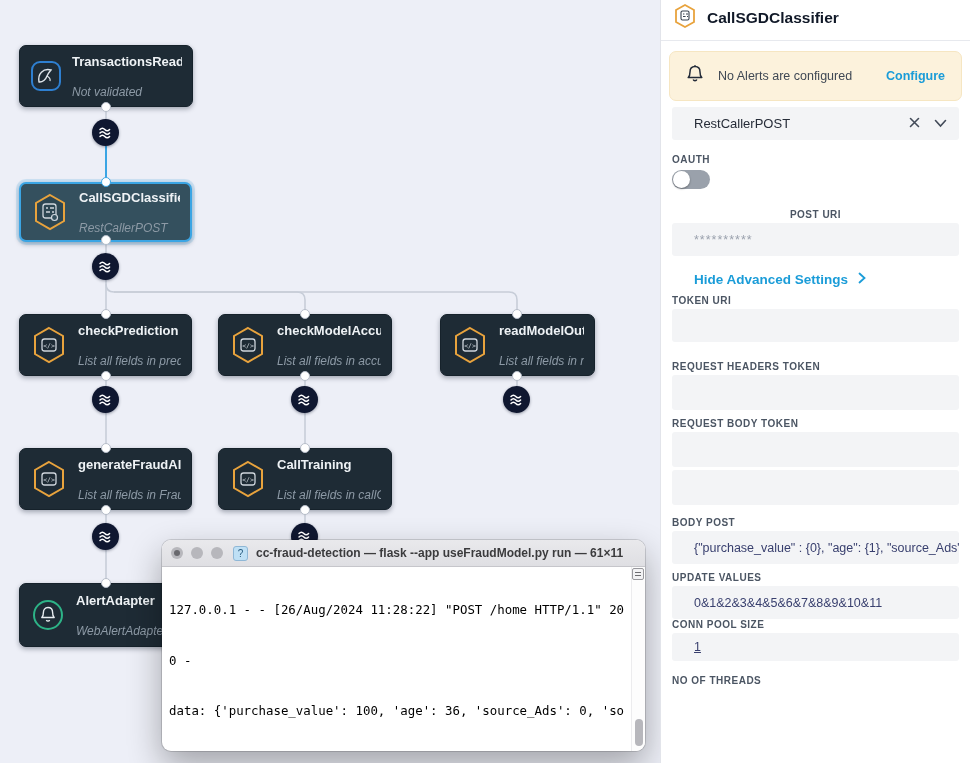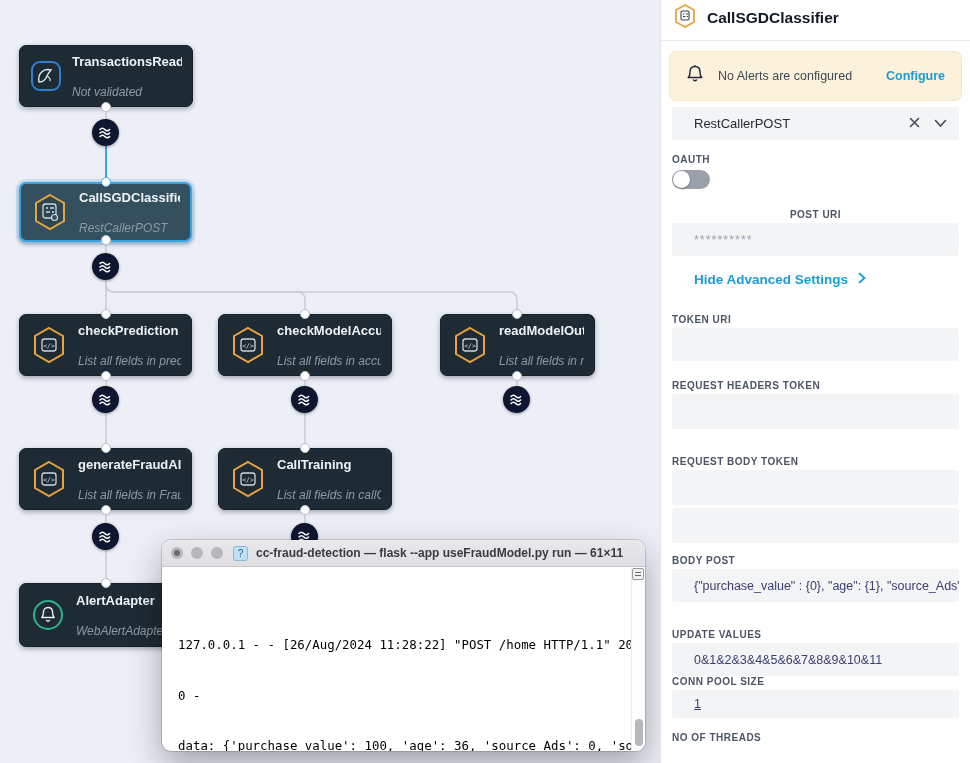--- a/index.html
+++ b/index.html
@@ -35,21 +35,21 @@
     border-bottom:1px solid #c6c6cb; border-radius:9px 9px 0 0;
     display:flex; align-items:center; padding:0 9px; gap:8px; }
   .tl-dot { width:12px; height:12px; border-radius:50%; background:#b7b7bc; position:relative; }
   .tl-dot.first::after { content:""; position:absolute; left:3px; top:3px; width:6px; height:6px;
     border-radius:50%; background:#69696e; }
   .term-appicon { width:15px; height:15px; background:#bfe0f5; border:1px solid #8fb7d6;
     border-radius:3px; font-size:10px; line-height:13px; text-align:center; color:#2a5d80; margin-left:2px; }
   .term-title { font-size:12px; font-weight:700; color:#3b3b3d; white-space:nowrap; overflow:hidden;text-align:right; }
   .term-body { position:absolute; left:0; top:27px; right:14px; bottom:0;
     font-family:"DejaVu Sans Mono", monospace; font-size:12.4px; line-height:16.7px;
-    color:#000; padding:2px 0 0 16px; white-space:pre; overflow:hidden; border-radius:0 0 0 9px;margin-top:35px; }
+    color:#000; padding:2px 0 0 7px; white-space:pre; overflow:hidden; border-radius:0 0 0 9px; }
   .term-scroll { position:absolute; top:27px; right:0; bottom:0; width:14px;
     border-left:1px solid #ececee; border-radius:0 0 9px 0; background:#fdfdfd; }
   .term-splitbtn { position:absolute; top:1px; right:1px; width:12px; height:12px;
     border:1px solid #98989d; border-radius:2px; background:#f2f2f4; }
   .term-splitbtn::after { content:""; position:absolute; left:2px; right:2px; top:3px; height:1px;
     background:#6c6c70; box-shadow:0 3px 0 #6c6c70; }
   .term-thumb { position:absolute; right:2.5px; bottom:5px; width:8px; height:27px;
     border-radius:4px; background:#b7b7bc; }
 
   
@@ -76,21 +76,21 @@
   .select-icons { position:absolute; right:12px; display:flex; align-items:center; gap:14px; }
   .toggle { margin-top:5px; width:38px; height:19px; border-radius:10px; background:#9aa1ab;
     position:relative; cursor:pointer; }
   .toggle .knob { position:absolute; left:1px; top:1px; width:17px; height:17px; border-radius:50%;
     background:#fff; box-shadow:0 1px 2px rgba(0,0,0,.35); }
   .adv-link { margin:16px 0 8px 22px; font-size:13.5px; font-weight:600; color:#1a9cd8;
     display:flex; align-items:center; gap:10px; cursor:pointer; }
   .underlined { text-decoration:underline; }
 
   .mt20{margin-top:20px;text-align:center;} .mt19{margin-top:19px;} .mt16{} .mt14{margin-top:14px;}
-  .mt13{margin-top:27px;} .mt12{margin-top:12px;} .mt6{margin-top:6px;} .mt3{margin-top:3px;}
+  .mt13{margin-top:8px;} .mt12{margin-top:12px;} .mt6{margin-top:6px;} .mt3{margin-top:3px;}
 </style>
 </head>
 <body>
 
 <div class="canvas">
 
   <svg class="wires" width="660" height="763">
     <g fill="none" stroke="#c7cdd8" stroke-width="1.6">
       <path d="M106,107 L106,120"></path>
       <path d="M106,240 L106,253"></path>

